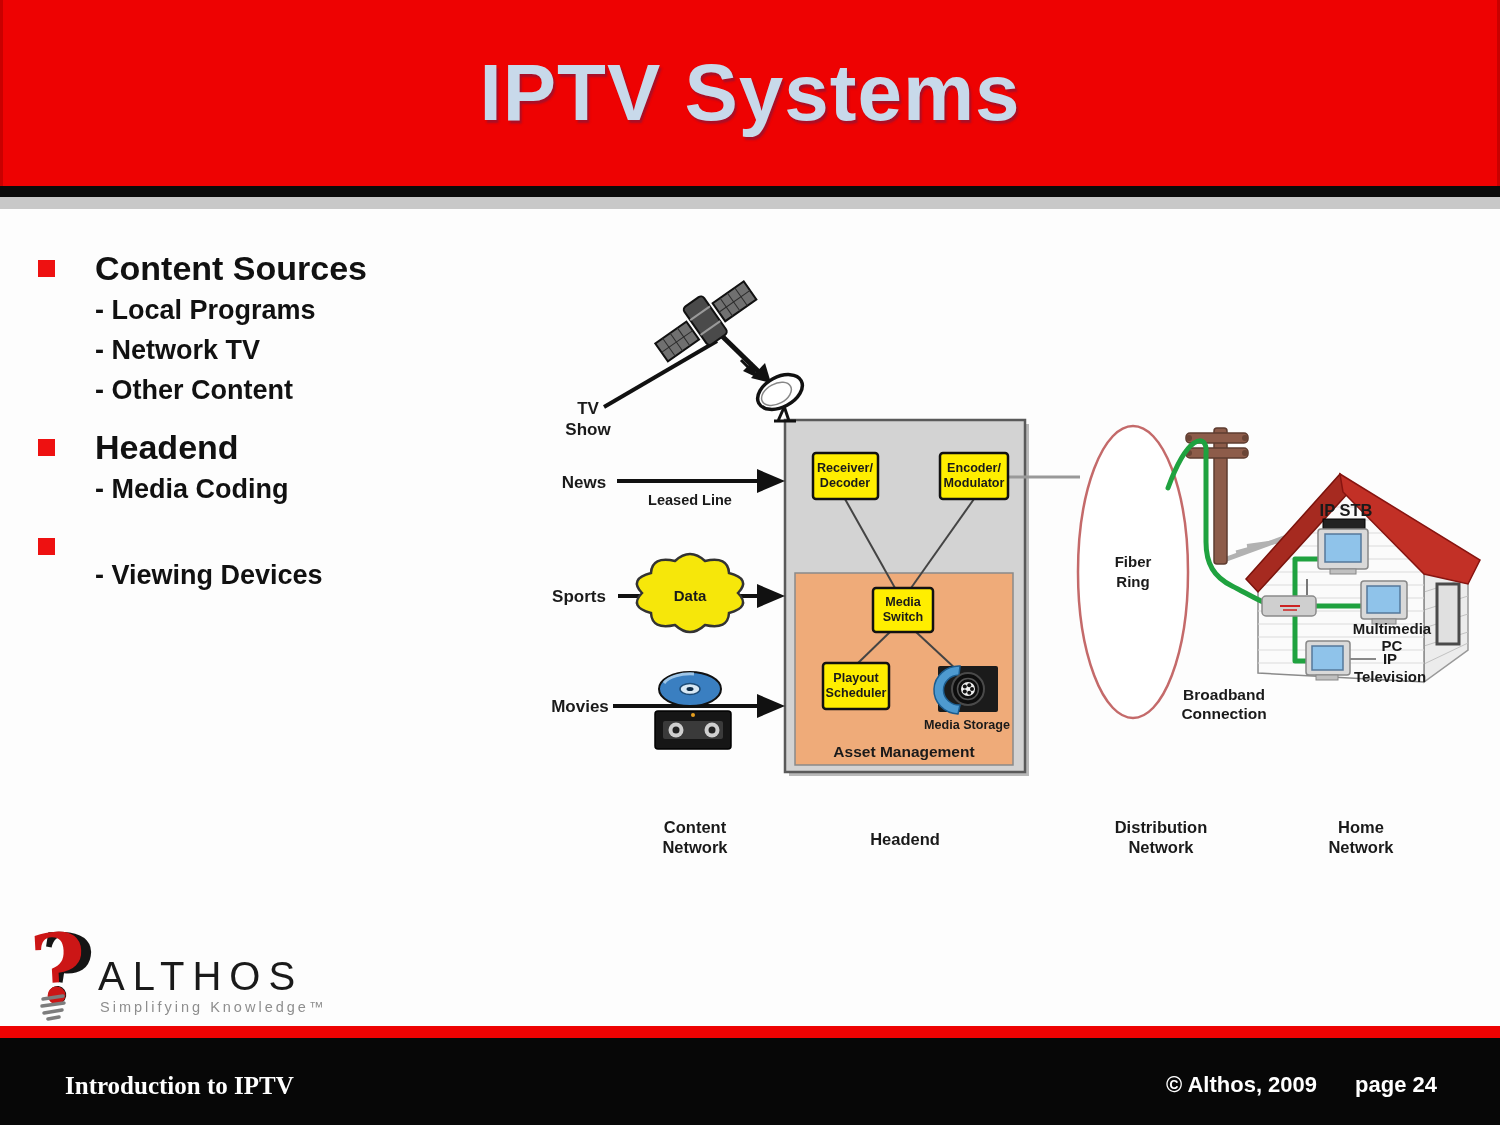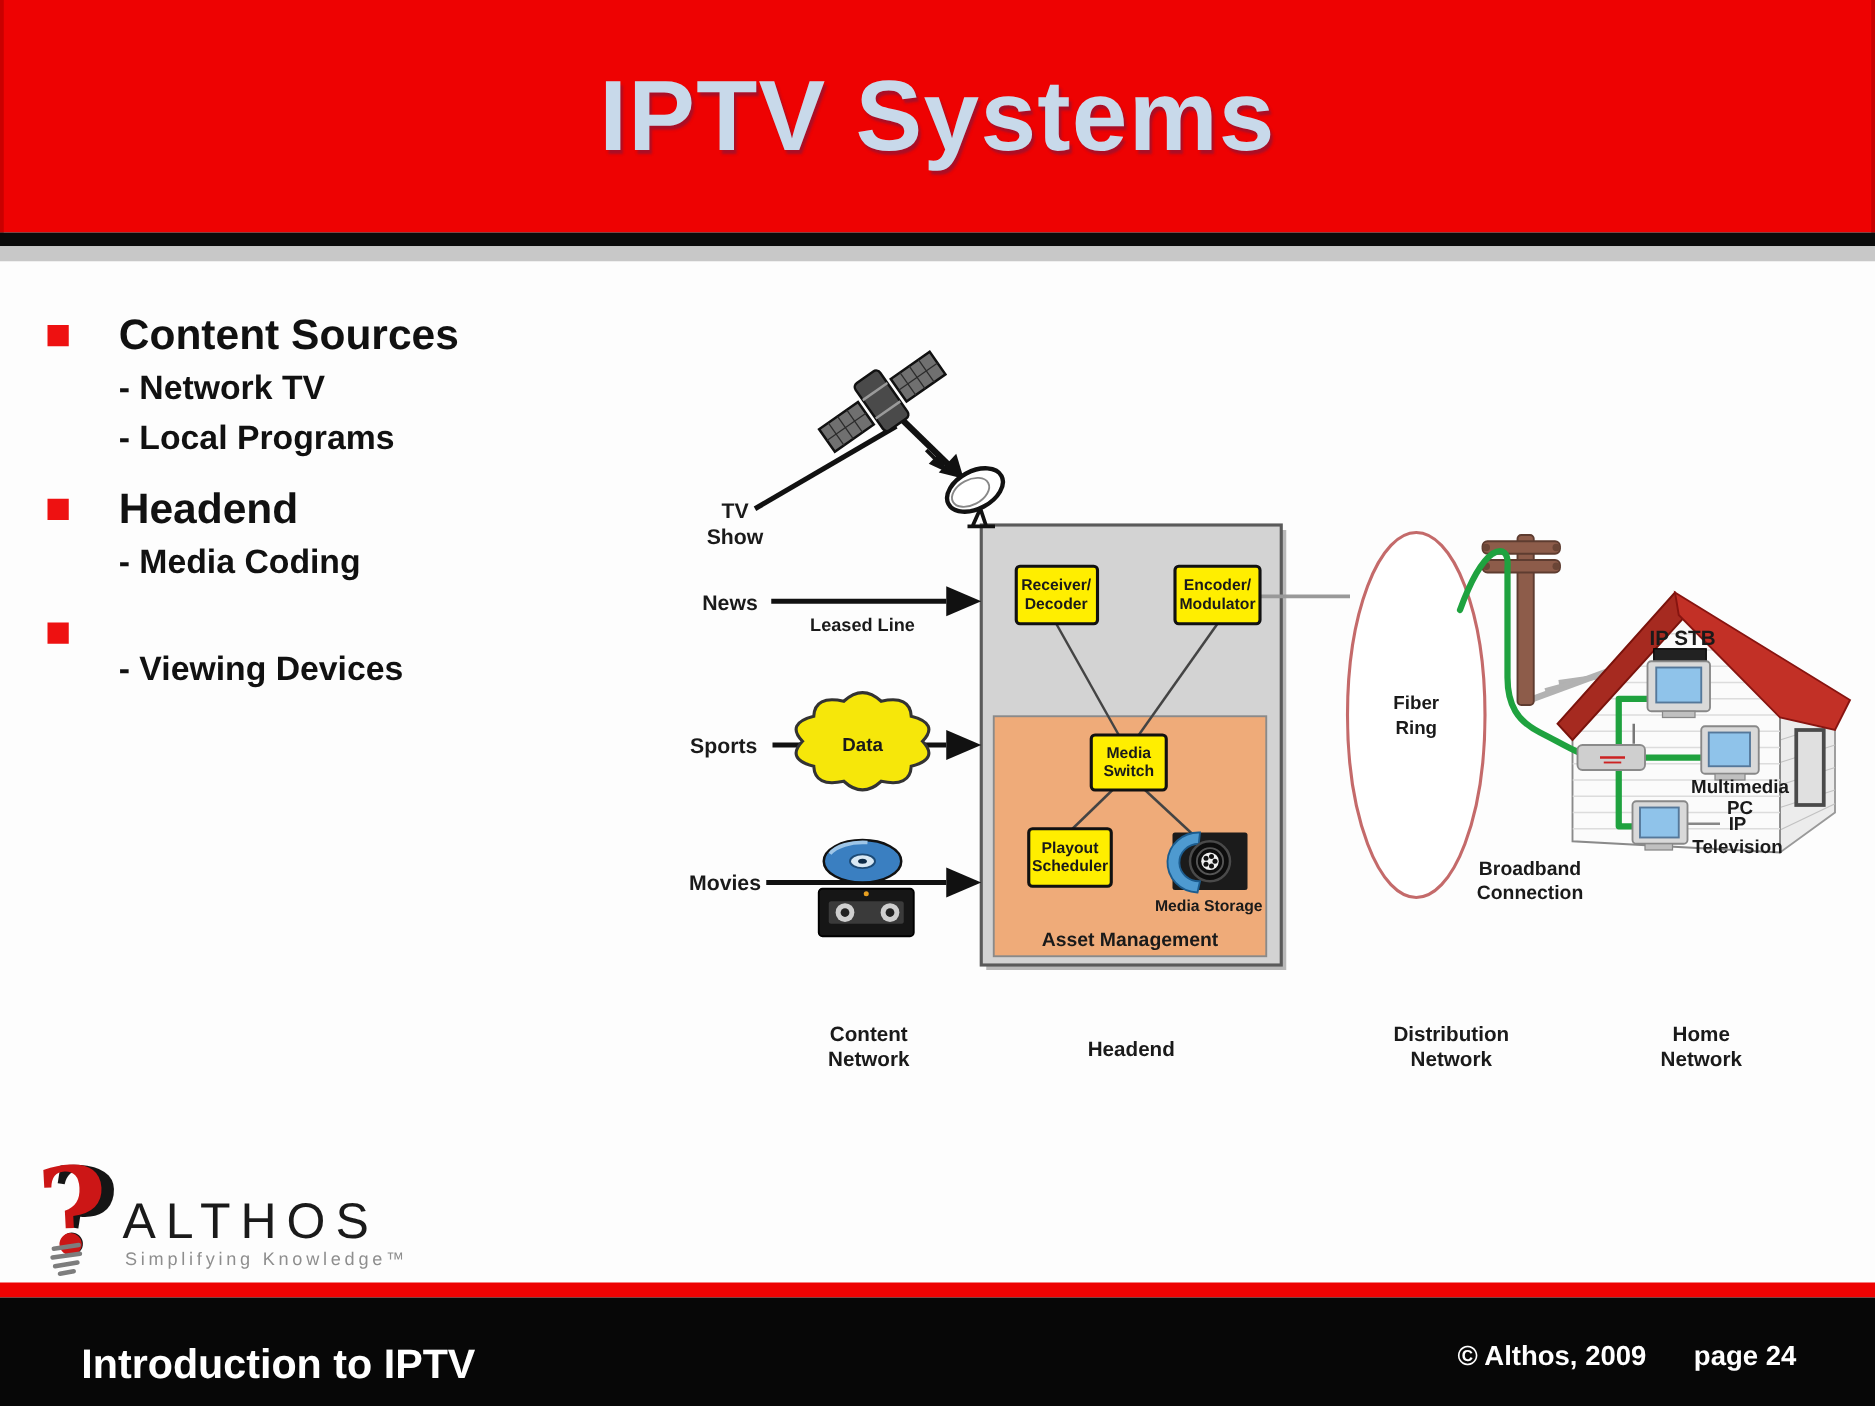--- a/index.html
+++ b/index.html
@@ -21,43 +21,44 @@
   
   .diagram{position:absolute;left:530px;top:258px;width:970px;height:612px;}
   .diagram text{fill:#1a1a1a;font-weight:bold;text-anchor:middle;}
   .t17{font-size:17px;} .t15{font-size:15px;} .t155{font-size:15.5px;}
   .t145{font-size:14.5px;} .t13{font-size:12.6px;} .t16{font-size:16.5px;}
   
   .logo{position:absolute;left:22px;top:912px;width:300px;height:112px;}
   
   .footer-red{position:absolute;left:0;top:1026px;width:1500px;height:12px;background:#ee0202;}
   .footer-black{position:absolute;left:0;top:1038px;width:1500px;height:87px;background:#070707;color:#fff;}
-  .f-left{position:absolute;left:65px;top:34px;font-size:33px;font-weight:bold;}
+  .f-left{position:absolute;left:65px;top:34px;font-size:25px;font-weight:bold;font-family:Liberation Serif, serif;}
   .f-right{position:absolute;right:63px;top:34px;display:flex;gap:38px;font-size:22px;font-weight:bold;}
 </style>
 </head>
 <body>
 
 <div class="page">
 
   <div class="banner">
     <h1>IPTV Systems</h1>
   </div>
   <div class="strip-black"></div>
   <div class="strip-gray"></div>
 
   <div class="bullets">
     <div class="bsec">
       <div class="bhead">
           <span class="bsq"></span>
         <span>Content Sources</span>
         </div>
       <div class="bitems">
+        <div>- Local Programs</div>
         <div>- Network TV</div>
-        <div>- Local Programs</div>
+        <div>- Other Content</div>
       </div>
     </div>
     <div class="bsec">
       <div class="bhead">
           <span class="bsq"></span>
         <span>Headend</span>
         </div>
       <div class="bitems">
         <div>- Media Coding</div>
       </div>

